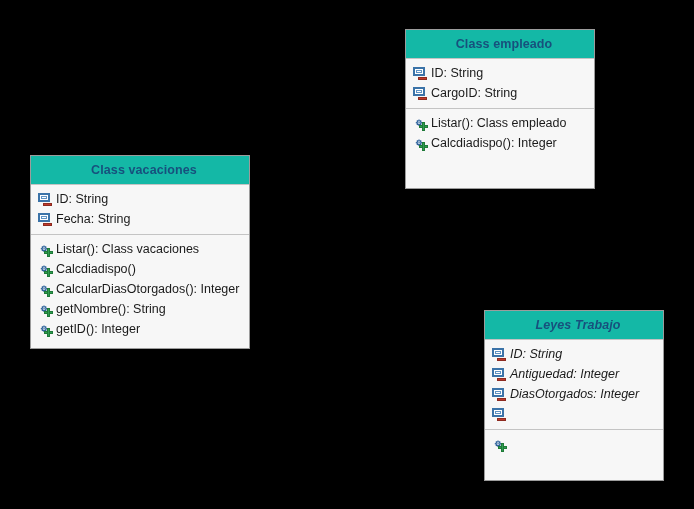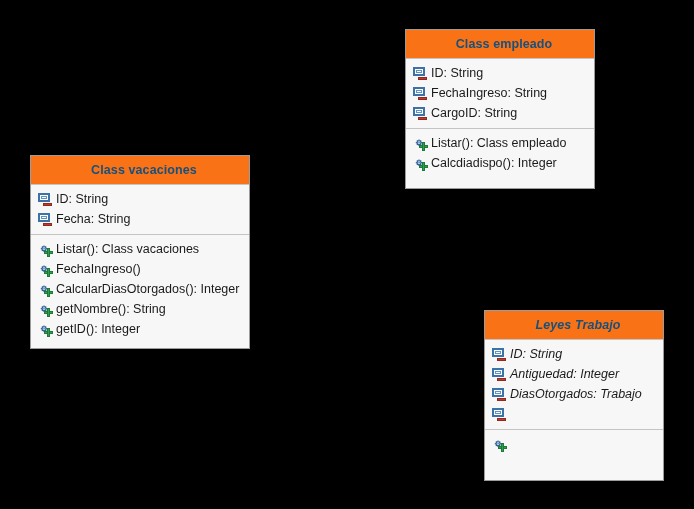--- a/index.html
+++ b/index.html
@@ -27,21 +27,21 @@
   .uml-class {
     position: absolute;
     background: #f7f7f7;
     border: 1px solid #9c9c9c;
     box-shadow: 2px 2px 2px rgba(0,0,0,0.55);
     display: flex;
     flex-direction: column;
   }
 
   .uml-title {
-    background: #f97316;
+    background: #14b8a6;
     border-bottom: 1px solid #c4c4c4;
     color: #17507d;
     font-weight: bold;
     font-size: 12.5px;
     text-align: center;
     padding: 7px 8px 7px 16px;
     letter-spacing: 0.1px;
     line-height: 14px;
     flex: none;
   }
@@ -150,27 +150,20 @@
             <span class="win"></span>
             <span class="bar"></span>
           </span>
           <span class="label">ID: String</span>
         </div>
         <div class="uml-row">
           <span class="icon icon-attribute">
             <span class="win"></span>
             <span class="bar"></span>
           </span>
-          <span class="label">FechaIngreso: String</span>
-        </div>
-        <div class="uml-row">
-          <span class="icon icon-attribute">
-            <span class="win"></span>
-            <span class="bar"></span>
-          </span>
           <span class="label">CargoID: String</span>
         </div>
       </div>
       <div class="uml-section operations">
         <div class="uml-row">
           <span class="icon icon-operation">
             <span class="gear"><svg viewBox="0 0 16 16" width="11" height="11">
                 <path fill="#2b5f99" d="M8 0.6 L9.5 0.6 L9.9 2.4 L11.3 1.6 L12.6 2.9 L11.8 4.2 L13.6 4.6 L13.6 6.1 L11.8 6.5 L12.6 7.8 L11.3 9.1 L9.9 8.3 L9.5 10.1 L8 10.1 L7.6 8.3 L6.3 9.1 L5 7.8 L5.8 6.5 L4 6.1 L4 4.6 L5.8 4.2 L5 2.9 L6.3 1.6 L7.6 2.4 Z"></path>
                 <circle cx="8.8" cy="5.35" r="2" fill="#dce8f2"></circle>
                 <circle cx="8.8" cy="5.35" r="1" fill="#2b5f99"></circle>
@@ -236,21 +229,21 @@
             <span class="gear"><svg viewBox="0 0 16 16" width="11" height="11">
                 <path fill="#2b5f99" d="M8 0.6 L9.5 0.6 L9.9 2.4 L11.3 1.6 L12.6 2.9 L11.8 4.2 L13.6 4.6 L13.6 6.1 L11.8 6.5 L12.6 7.8 L11.3 9.1 L9.9 8.3 L9.5 10.1 L8 10.1 L7.6 8.3 L6.3 9.1 L5 7.8 L5.8 6.5 L4 6.1 L4 4.6 L5.8 4.2 L5 2.9 L6.3 1.6 L7.6 2.4 Z"></path>
                 <circle cx="8.8" cy="5.35" r="2" fill="#dce8f2"></circle>
                 <circle cx="8.8" cy="5.35" r="1" fill="#2b5f99"></circle>
               </svg></span>
             <span class="plus">
               <span class="h"></span>
               <span class="v"></span>
             </span>
           </span>
-          <span class="label">FechaIngreso()</span>
+          <span class="label">Calcdiadispo()</span>
         </div>
         <div class="uml-row">
           <span class="icon icon-operation">
             <span class="gear"><svg viewBox="0 0 16 16" width="11" height="11">
                 <path fill="#2b5f99" d="M8 0.6 L9.5 0.6 L9.9 2.4 L11.3 1.6 L12.6 2.9 L11.8 4.2 L13.6 4.6 L13.6 6.1 L11.8 6.5 L12.6 7.8 L11.3 9.1 L9.9 8.3 L9.5 10.1 L8 10.1 L7.6 8.3 L6.3 9.1 L5 7.8 L5.8 6.5 L4 6.1 L4 4.6 L5.8 4.2 L5 2.9 L6.3 1.6 L7.6 2.4 Z"></path>
                 <circle cx="8.8" cy="5.35" r="2" fill="#dce8f2"></circle>
                 <circle cx="8.8" cy="5.35" r="1" fill="#2b5f99"></circle>
               </svg></span>
             <span class="plus">
               <span class="h"></span>
@@ -304,21 +297,21 @@
             <span class="win"></span>
             <span class="bar"></span>
           </span>
           <span class="label">Antiguedad: Integer</span>
         </div>
         <div class="uml-row">
           <span class="icon icon-attribute">
             <span class="win"></span>
             <span class="bar"></span>
           </span>
-          <span class="label">DiasOtorgados: Trabajo</span>
+          <span class="label">DiasOtorgados: Integer</span>
         </div>
         <div class="uml-row">
           <span class="icon icon-attribute">
             <span class="win"></span>
             <span class="bar"></span>
           </span>
         </div>
       </div>
       <div class="uml-section operations">
         <div class="uml-row">

